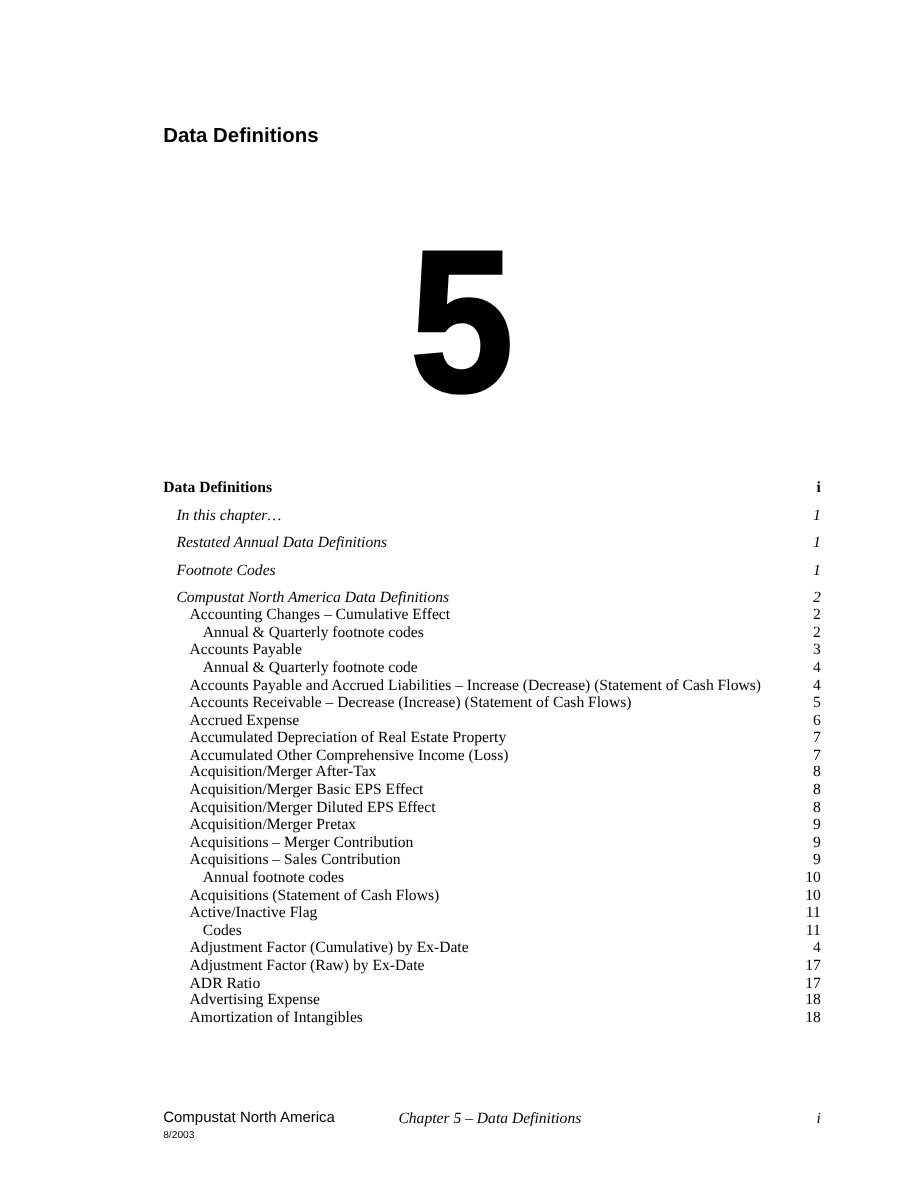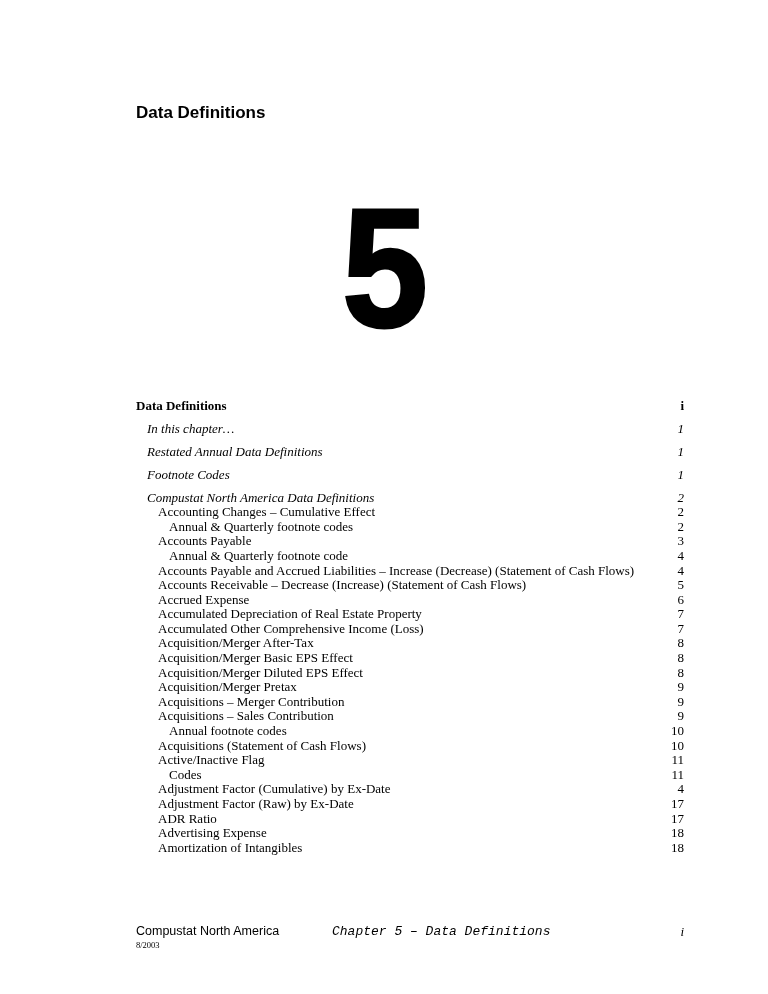--- a/index.html
+++ b/index.html
@@ -23,23 +23,23 @@
     .toc-row.lvl0 { font-weight: bold; height: 16px; line-height: 16px; }
     .toc-row.lvl1 { font-style: italic; }
     .toc-row.lvl1 .lbl { padding-left: 11px; }
     .toc-row.lvl2 .lbl { padding-left: 22px; }
     .toc-row.lvl3 .lbl { padding-left: 33px; }
     .gap-lg { height: 8.2px; }
     .footer { position: absolute; top: 924px; left: 136px; width: 548px; height: 40px; }
     .footer-org { position: absolute; left: 0; top: 0;
       font-family: "Liberation Sans", sans-serif; font-weight: normal; font-size: 12.5px; }
     .footer-date { position: absolute; left: 0; top: 16px;
-      font-family: Liberation Serif, serif; font-size: 8.5px; }
+      font-family: Liberation Sans, sans-serif; font-size: 8.5px; }
     .footer-chapter { position: absolute; left: 196px; top: 0;
-      font-family: Liberation Mono, monospace; font-style: italic; font-size: 13px; }
+      font-family: Liberation Serif, serif; font-style: italic; font-size: 13px; }
     .footer-page { position: absolute; right: 0; top: 0;
       font-family: "Liberation Serif", serif; font-style: italic; font-size: 13px; }
   </style>
 </head>
 <body>
 
 <div class="chapter-heading">Data Definitions</div>
 <div class="chapter-number">5</div>
 
 <div class="toc">

